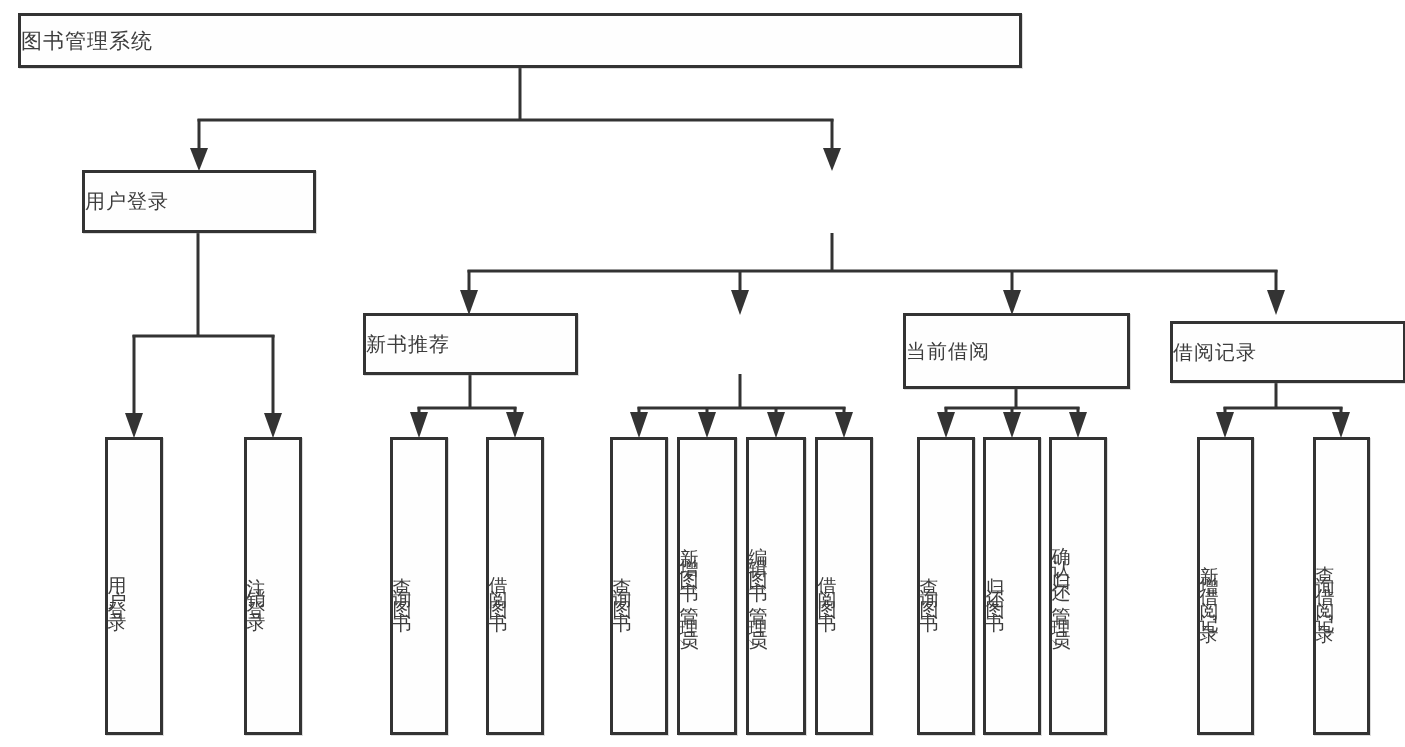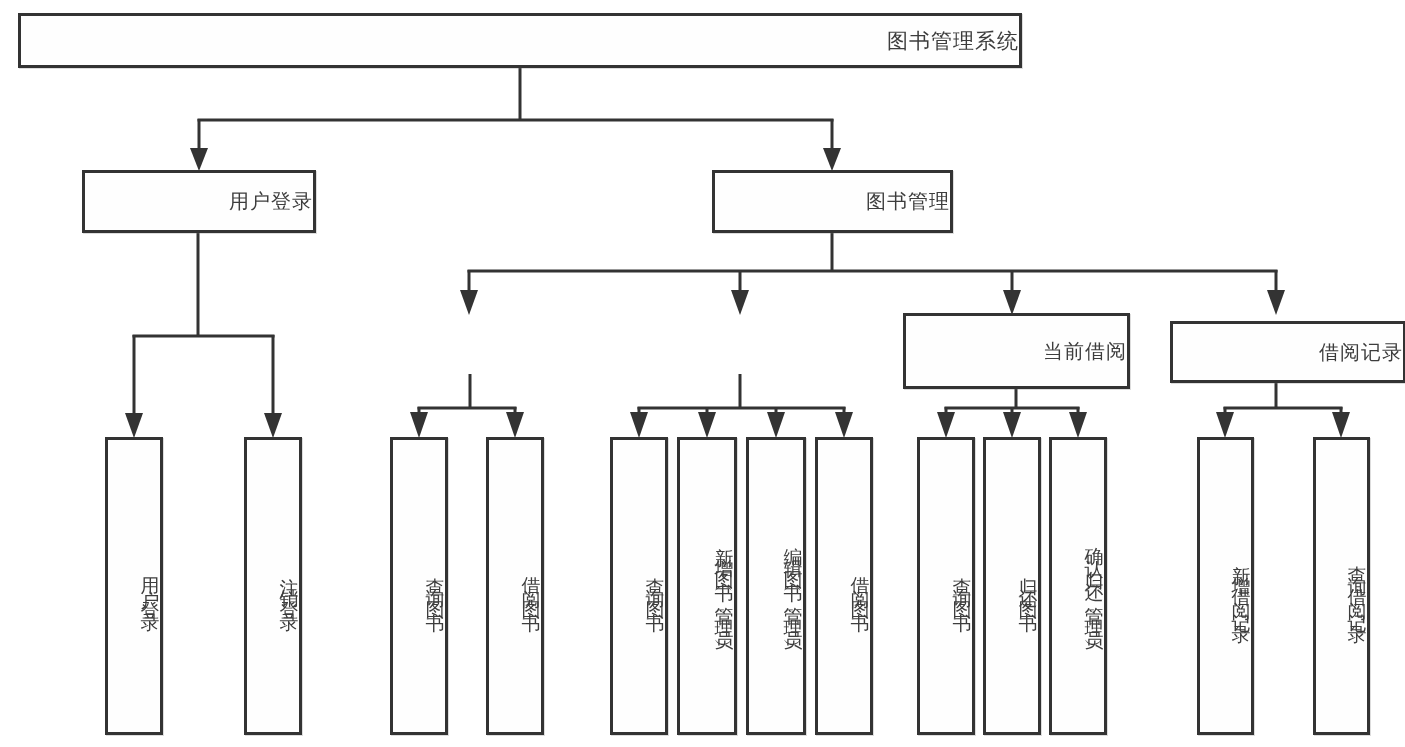--- a/index.html
+++ b/index.html
@@ -25,21 +25,21 @@
     height: 747px;
     pointer-events: none;
   }
   .box {
     position: absolute;
     box-sizing: border-box;
     border: 3px solid #333333;
     background: #fefefe;
     display: flex;
     align-items: center;
-    justify-content: flex-end;
+    justify-content: flex-start;
     color: #3d3d3d;
     box-shadow: 1px 1px 0 rgba(120,120,120,0.25);
   }
   .box.h-label { font-size: 20px; letter-spacing: 1px; }
   .box.root-box { font-size: 21px; }
   .box.leaf span {
     writing-mode: vertical-rl;
     text-orientation: mixed;
     letter-spacing: 12px;
     line-height: 1;
@@ -124,24 +124,24 @@
     <polygon points="1332,412 1350,412 1341,438" stroke="none"></polygon>
   </svg>
 
   <div class="box root-box h-label" style="left:18px;top:13px;width:1004px;height:55px">
     <span>图书管理系统</span>
   </div>
 
   <div class="box h-label" style="left:82px;top:170px;width:234px;height:63px">
     <span>用户登录</span>
   </div>
-  <div class="box h-label" style="left:712px;top:170px;width:241px;height:63px">
-    <span>图书管理</span>
+
+  <div class="box h-label" style="left:363px;top:313px;width:215px;height:62px">
+    <span>新书推荐</span>
   </div>
-
   <div class="box h-label" style="left:903px;top:313px;width:227px;height:76px">
     <span>当前借阅</span>
   </div>
   <div class="box h-label" style="left:1170px;top:321px;width:236px;height:62px">
     <span>借阅记录</span>
   </div>
 
   <div class="box leaf" style="left:105px;top:437px;width:58px;height:298px">
     <span>用户登录</span>
   </div>

